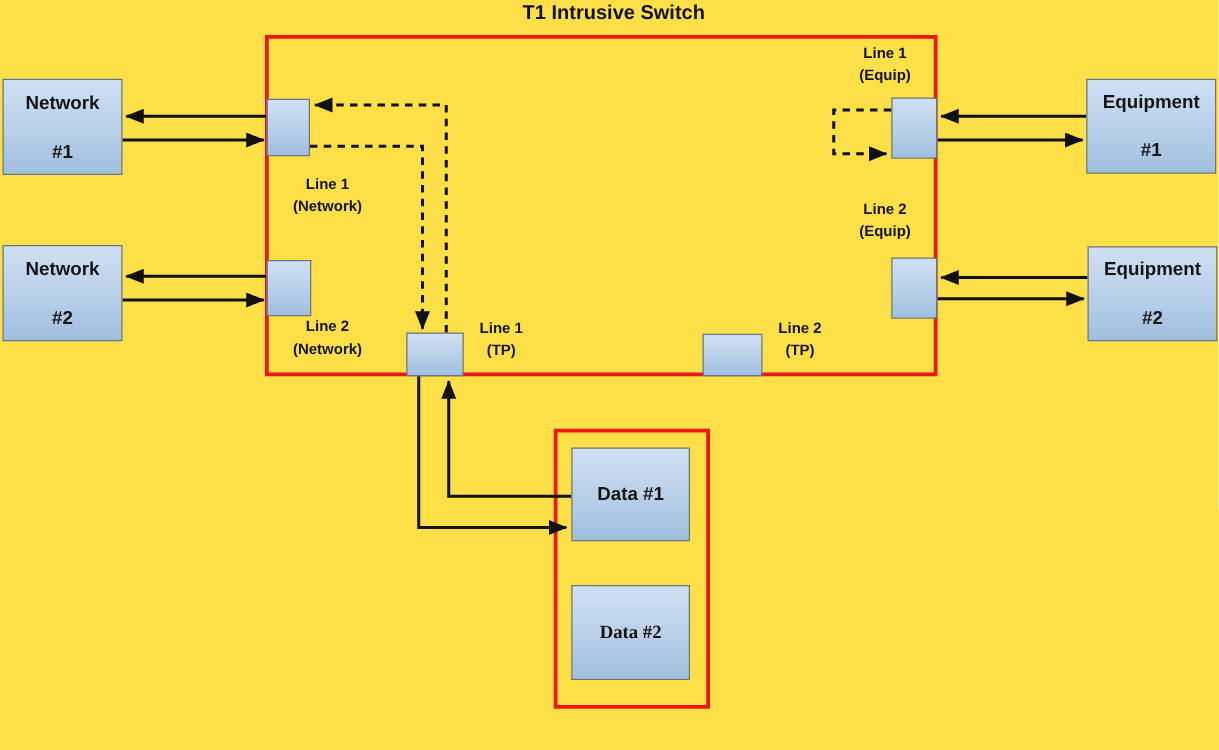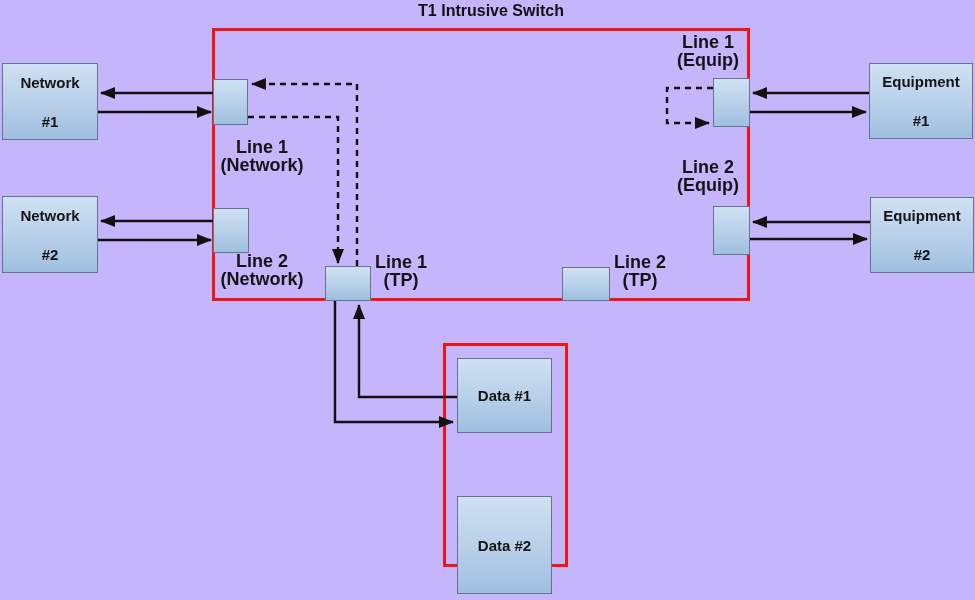--- a/index.html
+++ b/index.html
@@ -1,35 +1,35 @@
 <!DOCTYPE html>
 <html><head>
 <meta charset="utf-8">
 <style>
   html,body{margin:0;padding:0;background:#ffffff;}
   #stage{
-    position:relative;width:975px;height:600px;background:#c4b5fd;overflow:hidden;
+    position:relative;width:975px;height:600px;background:#fde047;overflow:hidden;
     font-family:"Liberation Sans",sans-serif;color:#111;
   }
   .frame{position:absolute;border:3px solid #ee1515;box-sizing:border-box;z-index:1;background:transparent;}
   #svg-layer{position:absolute;left:0;top:0;z-index:2;}
   .box{
     position:absolute;z-index:3;box-sizing:border-box;
     background:linear-gradient(180deg,#cfe0f2 0%,#b7cfe9 55%,#9fbfdf 100%);
     border:1.5px solid #64748c;
     display:flex;flex-direction:column;align-items:center;justify-content:center;
     font-weight:bold;font-size:15px;line-height:19px;text-align:center;color:#141414;gap:20px;
   }
   .port{
     position:absolute;z-index:3;box-sizing:border-box;
     background:linear-gradient(180deg,#cfe0f2 0%,#b7cfe9 55%,#9fbfdf 100%);
     border:1.5px solid #64748c;
   }
   .plabel{
-    position:absolute;z-index:4;font-weight:bold;font-size:18px;line-height:18px;
+    position:absolute;z-index:4;font-weight:bold;font-size:12px;line-height:18px;
     text-align:center;color:#141414;white-space:nowrap;
   }
   .title{
     position:absolute;z-index:4;font-weight:bold;font-size:16px;text-align:center;color:#111;
   }
   svg{display:block;}
 </style>
 </head>
 <body>
 
@@ -84,21 +84,21 @@
     <div>#1</div>
   </div>
   <div class="box" style="left:870px;top:197px;width:104px;height:76px;">
     <div>Equipment</div>
     <div>#2</div>
   </div>
 
   <div class="box" style="left:457px;top:358px;width:95px;height:75px;">
     <div>Data #1</div>
   </div>
-  <div class="box" style="left:457px;top:496px;width:95px;height:98px;">
+  <div class="box" style="left:457px;top:468px;width:95px;height:76px;font-family:Liberation Serif, serif;">
     <div>Data #2</div>
   </div>
 
   <div class="port" style="left:213px;top:79px;width:35px;height:46px;"></div>
   <div class="port" style="left:213px;top:208px;width:36px;height:45px;"></div>
   <div class="port" style="left:325px;top:266px;width:46px;height:35px;"></div>
   <div class="port" style="left:562px;top:267px;width:48px;height:34px;"></div>
   <div class="port" style="left:713px;top:78px;width:37px;height:49px;"></div>
   <div class="port" style="left:713px;top:206px;width:37px;height:49px;"></div>
 

